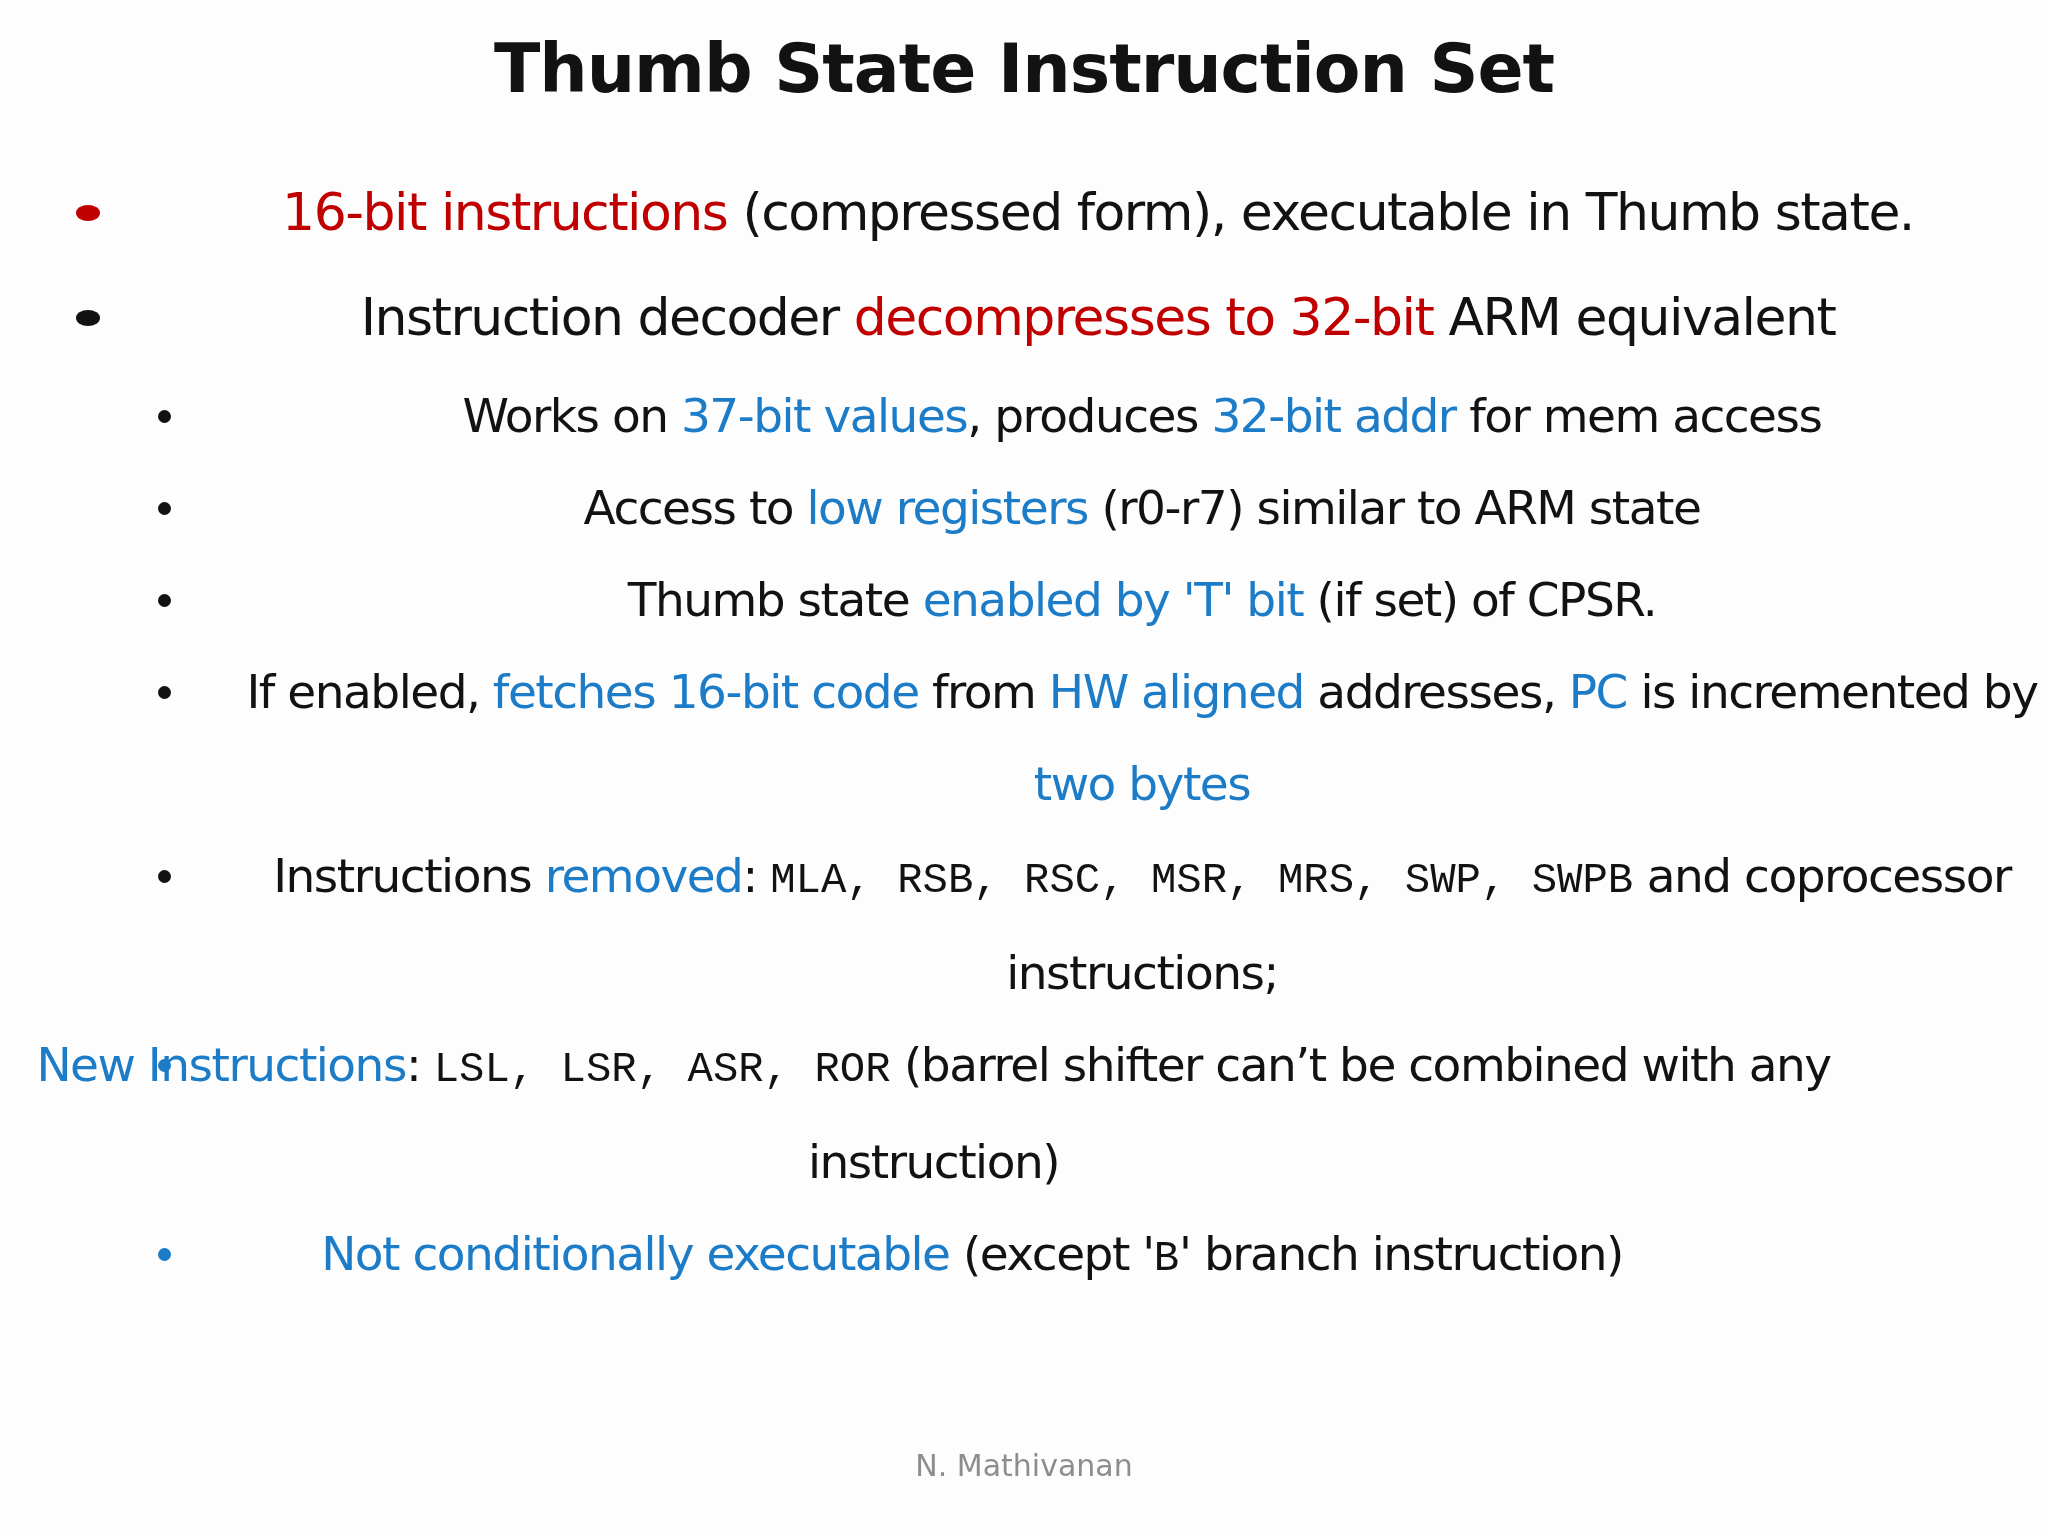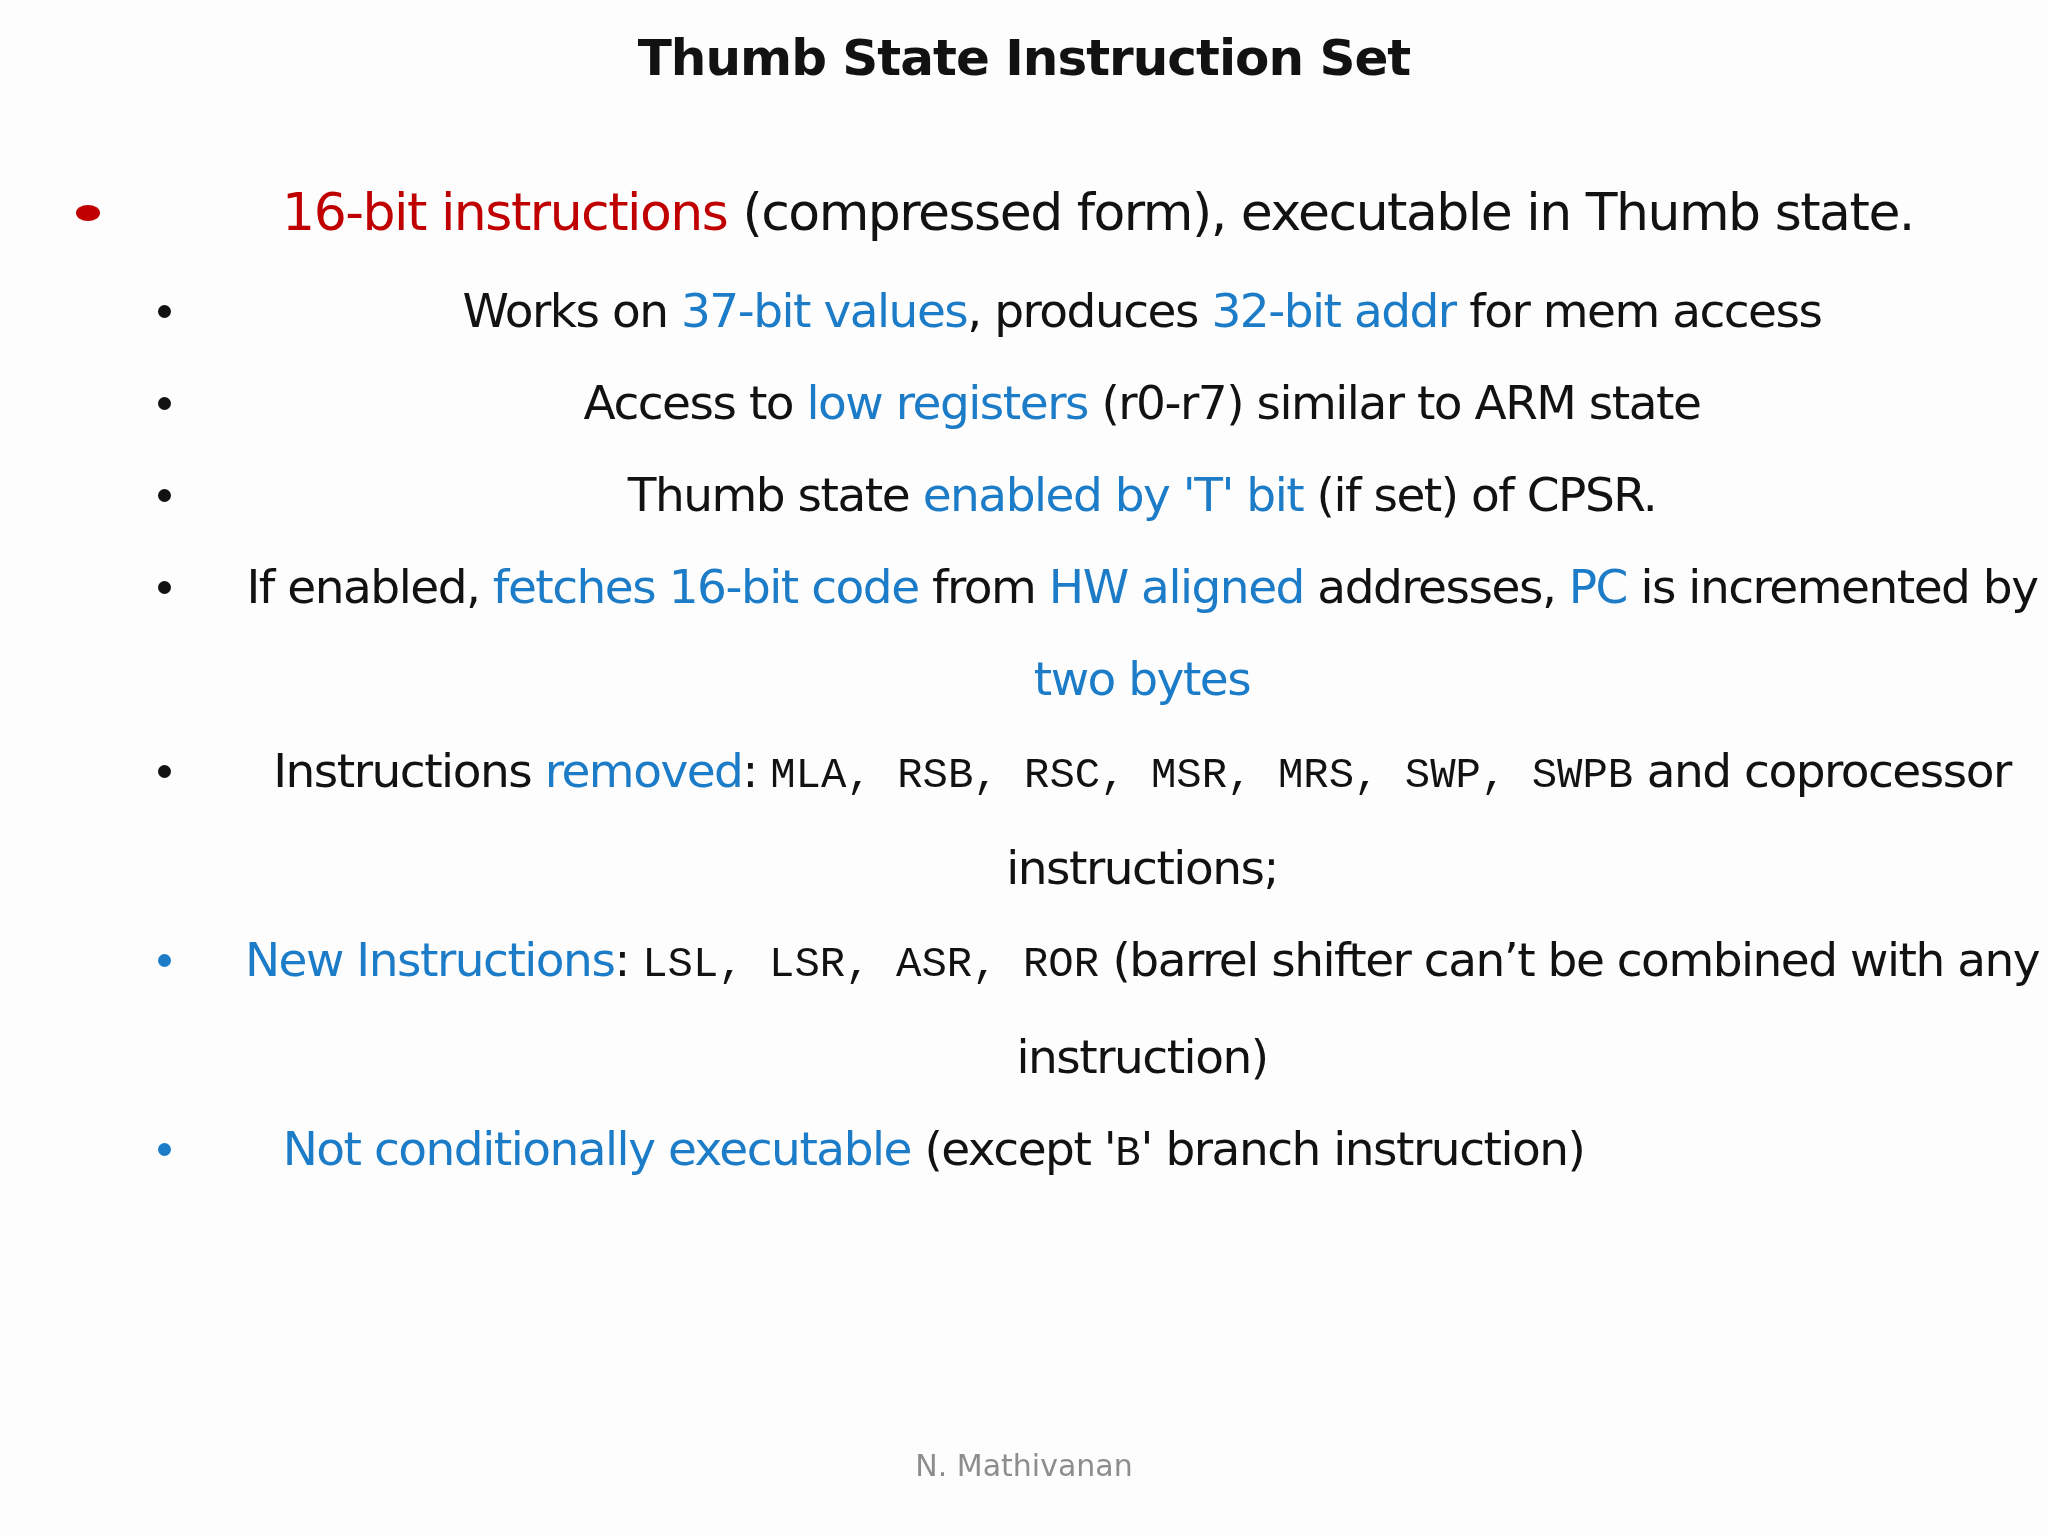--- a/index.html
+++ b/index.html
@@ -11,21 +11,21 @@
   .slide{
     position:relative;
     width:2048px;height:1536px;
     background:var(--bg,#fdfdfd);
     overflow:hidden;
   }
   .title{
     position:absolute;
     top:30px;left:0;width:2048px;
     text-align:center;
-    font-size:50px;
+    font-size:68px;
     font-weight:bold;
     letter-spacing:-1px;
     color:var(--ink,#121212);
     line-height:1.15;
   }
   .bullets{
     position:absolute;
     top:160px;left:0;width:2048px;
   }
   .li{
@@ -77,20 +77,21 @@
     color:var(--gray,#8d8d8d);
   }
 </style>
 </head>
 <body>
 
 <div class="slide">
   <div class="title">Thumb State Instruction Set</div>
   <div class="bullets" id="bullet-list">
       <div class="li lvl1"><span class="dot red"></span><span class="txt"><span class="seg red">16-bit instructions</span><span class="seg black"> (compressed form), executable in Thumb state.</span></span></div>
+      <div class="li lvl1"><span class="dot black"></span><span class="txt"><span class="seg black">Instruction decoder </span><span class="seg red">decompresses to 32-bit</span><span class="seg black"> ARM equivalent</span></span></div>
       <div class="li lvl2"><span class="dot black"></span><span class="txt"><span class="seg black">Works on </span><span class="seg blue">37-bit values</span><span class="seg black">, produces </span><span class="seg blue">32-bit addr</span><span class="seg black"> for mem access</span></span></div>
       <div class="li lvl2"><span class="dot black"></span><span class="txt"><span class="seg black">Access to </span><span class="seg blue">low registers</span><span class="seg black"> (r0-r7) similar to ARM state</span></span></div>
       <div class="li lvl2"><span class="dot black"></span><span class="txt"><span class="seg black">Thumb state </span><span class="seg blue">enabled by 'T' bit</span><span class="seg black"> (if set) of CPSR.</span></span></div>
       <div class="li lvl2"><span class="dot black"></span><span class="txt"><span class="seg black">If enabled, </span><span class="seg blue">fetches 16-bit code</span><span class="seg black"> from </span><span class="seg blue">HW aligned</span><span class="seg black"> addresses, </span><span class="seg blue">PC</span><span class="seg black"> is incremented by </span><span class="seg blue">two bytes</span></span></div>
       <div class="li lvl2"><span class="dot black"></span><span class="txt"><span class="seg black">Instructions </span><span class="seg blue">removed</span><span class="seg black">: </span><span class="seg mono">MLA, RSB, RSC, MSR, MRS, SWP, SWPB</span><span class="seg black"> and coprocessor instructions;</span></span></div>
       <div class="li lvl2"><span class="dot blue"></span><span class="txt"><span class="seg blue">New Instructions</span><span class="seg black">: </span><span class="seg mono">LSL, LSR, ASR, ROR</span><span class="seg black"> (barrel shifter can’t be combined with any instruction)</span></span></div>
       <div class="li lvl2"><span class="dot blue"></span><span class="txt"><span class="seg blue">Not conditionally executable</span><span class="seg black"> (except '</span><span class="seg mono">B</span><span class="seg black">' branch instruction)</span></span></div>
     </div>
   <div class="footer">N. Mathivanan</div>
 </div>

